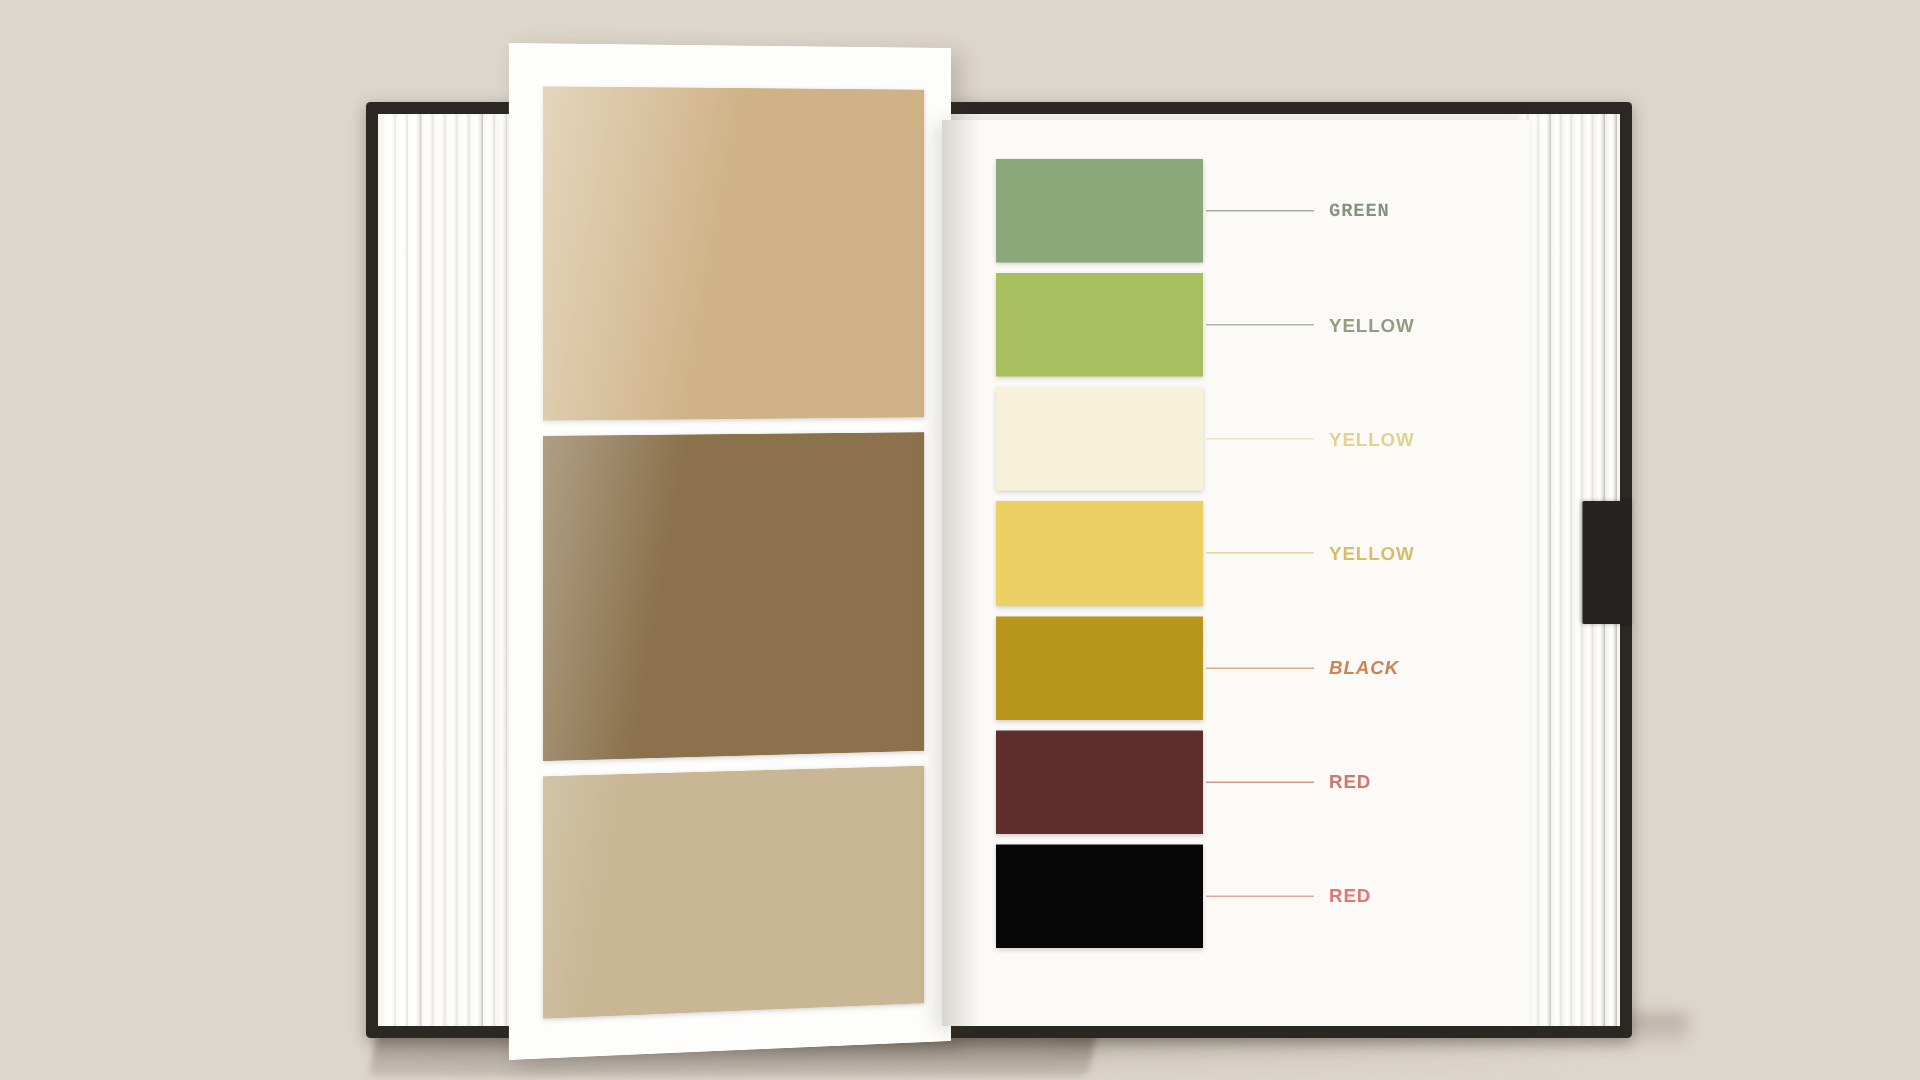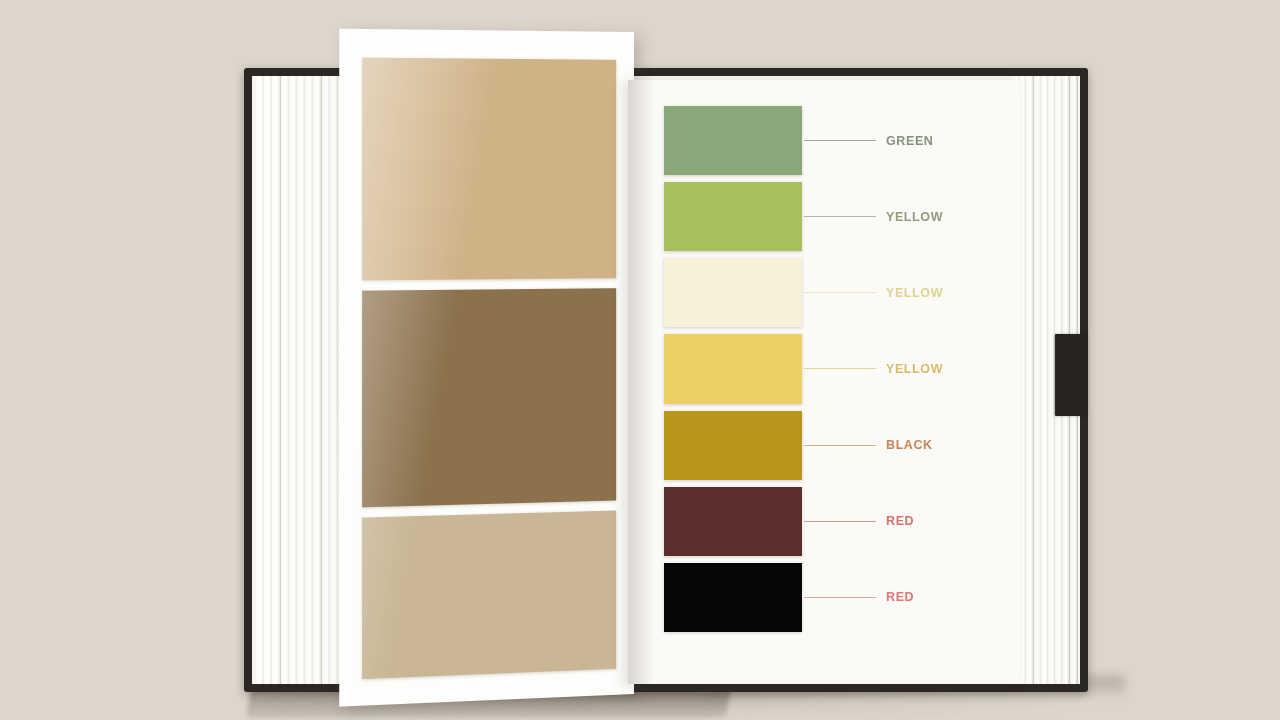--- a/index.html
+++ b/index.html
@@ -258,21 +258,21 @@
     <div class="left-page-sheen"></div>
   </div>
 
   <div class="right-page">
     <div class="right-page-gutter"></div>
     <div class="swatch-list">
 
       <div class="row">
         <div class="chip" style="background: rgb(139, 168, 122);"></div>
         <div class="leader" style="background: rgb(138, 145, 130);"></div>
-        <div class="chip-label" style="color: rgb(124, 138, 118);">GREEN</div>
+        <div class="chip-label" style="color: rgb(124, 138, 118); font-family: Liberation Mono, monospace;">GREEN</div>
       </div>
 
       <div class="row">
         <div class="chip" style="background: rgb(168, 191, 95);"></div>
         <div class="leader" style="background: rgb(149, 160, 138);"></div>
         <div class="chip-label" style="color: rgb(139, 148, 119);">YELLOW</div>
       </div>
 
       <div class="row">
         <div class="chip" style="background: rgb(246, 241, 216);"></div>
@@ -282,21 +282,21 @@
 
       <div class="row">
         <div class="chip" style="background: rgb(237, 208, 100);"></div>
         <div class="leader" style="background: rgb(221, 199, 124);"></div>
         <div class="chip-label" style="color: rgb(212, 184, 95);">YELLOW</div>
       </div>
 
       <div class="row">
         <div class="chip" style="background: rgb(184, 150, 27);"></div>
         <div class="leader" style="background: rgb(203, 154, 94);"></div>
-        <div class="chip-label" style="color: rgb(199, 122, 74);">BLACK</div>
+        <div class="chip-label" style="color: rgb(199, 122, 74); font-style: italic;">BLACK</div>
       </div>
 
       <div class="row">
         <div class="chip" style="background: rgb(94, 46, 44);"></div>
         <div class="leader" style="background: rgb(189, 122, 114);"></div>
         <div class="chip-label" style="color: rgb(208, 106, 98);">RED</div>
       </div>
 
       <div class="row">
         <div class="chip" style="background: rgb(7, 7, 7);"></div>

